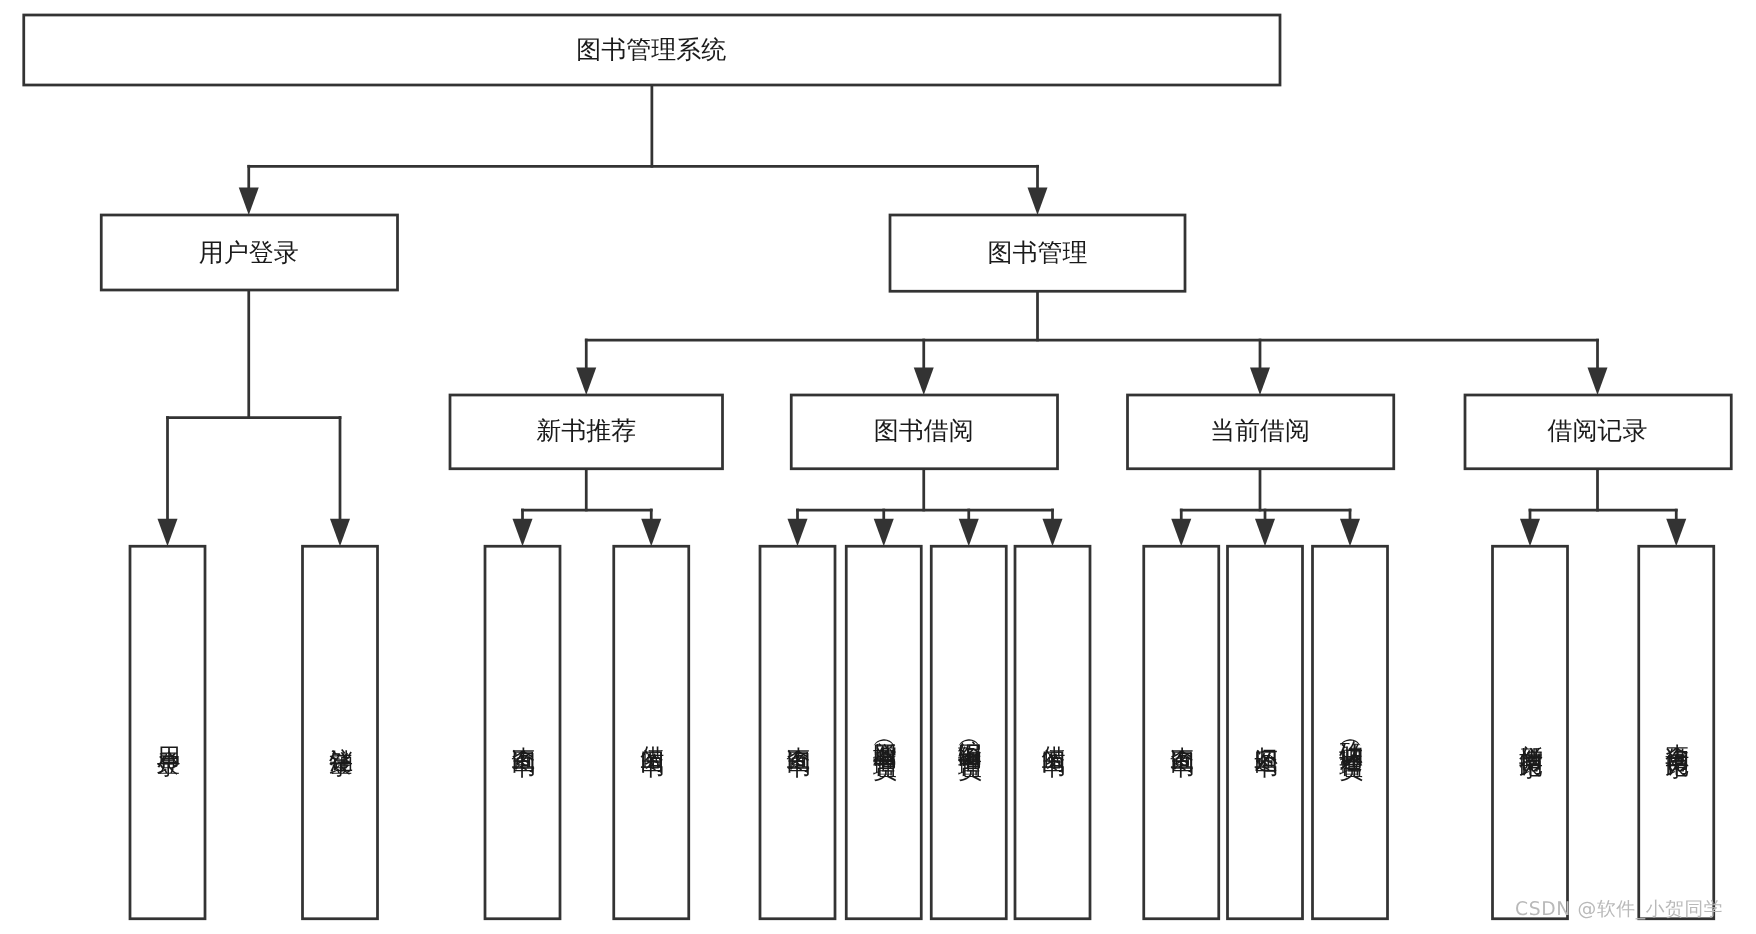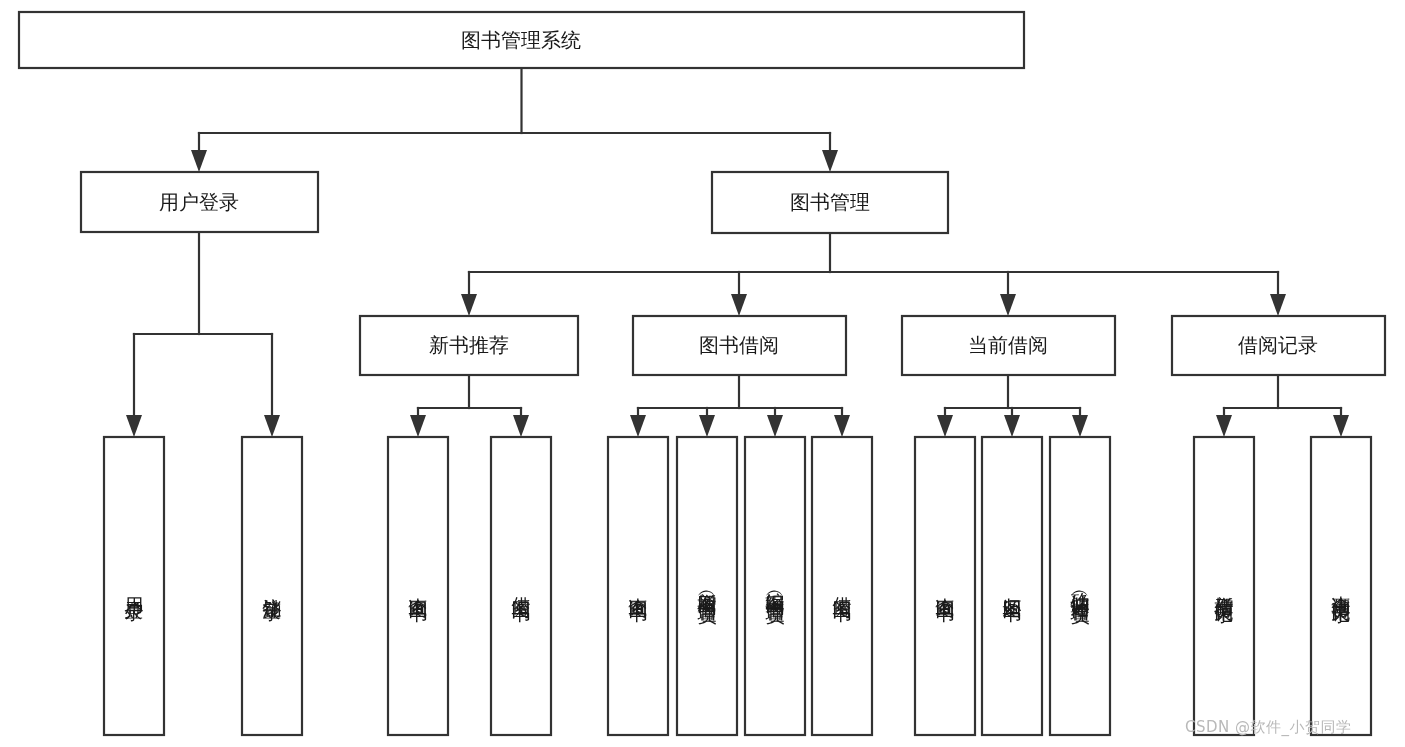--- a/index.html
+++ b/index.html
@@ -210,15 +210,15 @@
   <div class="leaf-label" style="left:608px; top:437px; width:60px; height:298px;">查询图书</div>
   <div class="leaf-label" style="left:677px; top:437px; width:60px; height:298px;">新增图书（管理员）</div>
   <div class="leaf-label" style="left:745px; top:437px; width:60px; height:298px;">编辑图书（管理员）</div>
   <div class="leaf-label" style="left:812px; top:437px; width:60px; height:298px;">借阅图书</div>
   <div class="leaf-label" style="left:915px; top:437px; width:60px; height:298px;">查询图书</div>
   <div class="leaf-label" style="left:982px; top:437px; width:60px; height:298px;">归还图书</div>
   <div class="leaf-label" style="left:1050px; top:437px; width:60px; height:298px;">确认归还（管理员）</div>
   <div class="leaf-label" style="left:1194px; top:437px; width:60px; height:298px;">新增借阅记录</div>
   <div class="leaf-label" style="left:1311px; top:437px; width:60px; height:298px;">查询借阅记录</div>
 
-  <div class="watermark" style="left:1185px; top:718px;">CSDN @软件_小贺同学</div>
+  <div class="watermark" style="left:1212px; top:718px;">CSDN @软件_小贺同学</div>
 
 </div>
 
 </body></html>

